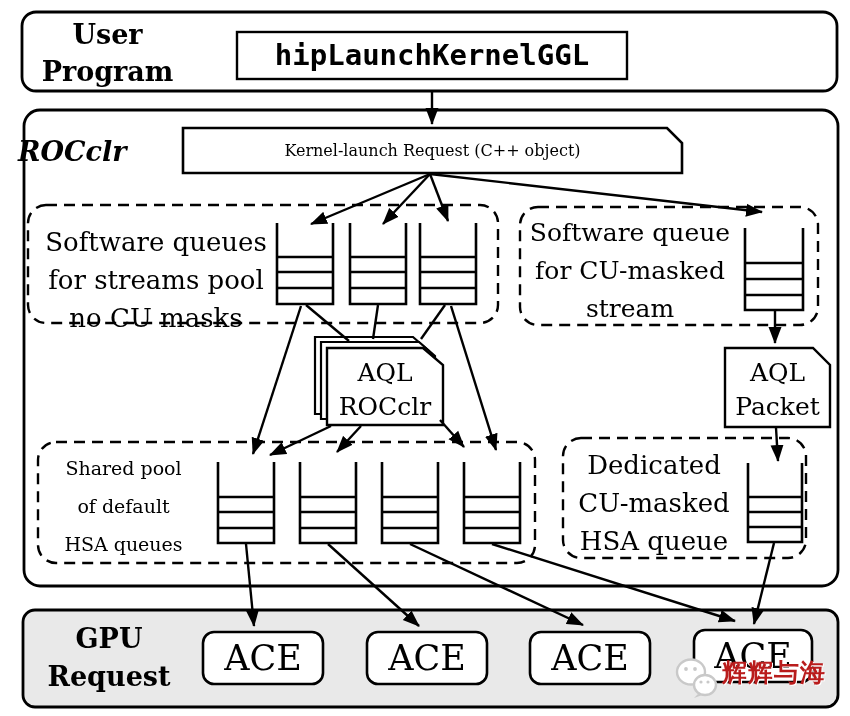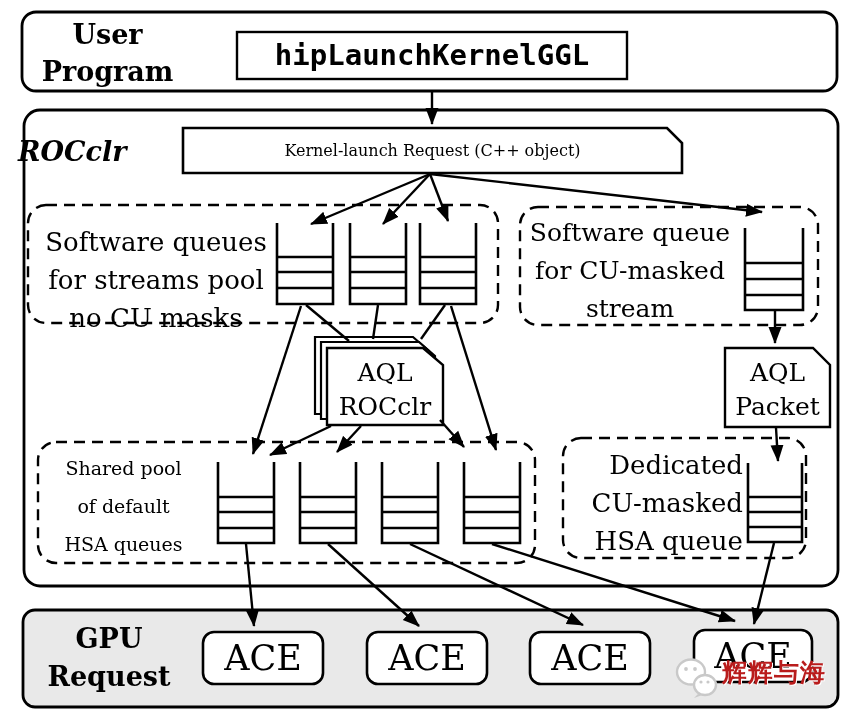--- a/index.html
+++ b/index.html
@@ -10,21 +10,21 @@
   .mono{font-family:"DejaVu Sans Mono",monospace;font-weight:bold;}
   .t-user{left:25px;top:16px;width:165px;font-size:27px;line-height:37px;font-weight:bold;}
   .t-hip{left:237px;top:32px;width:390px;height:47px;line-height:47px;font-size:29px;}
   .t-rocclr{left:12px;top:135px;width:130px;line-height:34px;font-size:27px;font-weight:bold;text-align:left;padding-left:6px;font-style:italic;}
   .t-kernel{left:185px;top:129px;width:495px;height:44px;line-height:44px;font-size:16px;}
   .t-swA{left:32px;top:211px;width:248px;line-height:38px;font-size:26px;margin-top:12px;}
   .t-swB{left:522px;top:214px;width:216px;line-height:38px;font-size:25px;}
   .t-aqls{left:327px;top:356px;width:116px;line-height:34px;font-size:25px;}
   .t-aqlp{left:725px;top:356px;width:105px;line-height:34px;font-size:25px;}
   .t-hsaC{left:36px;top:449px;width:175px;line-height:38px;font-size:19px;}
-  .t-hsaD{left:565px;top:446px;width:178px;line-height:38px;font-size:26px;text-align:right;}
+  .t-hsaD{left:565px;top:446px;width:178px;line-height:38px;font-size:26px;}
   .t-gpu{left:25px;top:620px;width:168px;line-height:38px;font-size:27px;font-weight:bold;}
   .t-ace{top:632px;height:52px;line-height:52px;font-size:35px;}
   .wm{position:absolute;left:674px;top:656px;width:176px;height:50px;display:flex;
       z-index:5;color:#b91c1c;font-family:"DejaVu Sans",sans-serif;font-weight:bold;font-size:25px;
       letter-spacing:1px;text-shadow:1px 1px 0 #ffffff;}
   .wm .wm-text{margin-left:2px;}
 </style>
 </head>
 <body>
 

